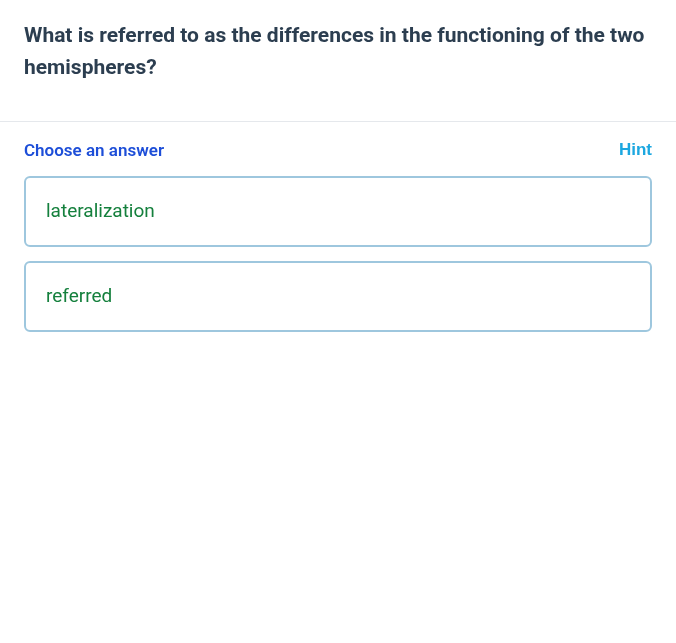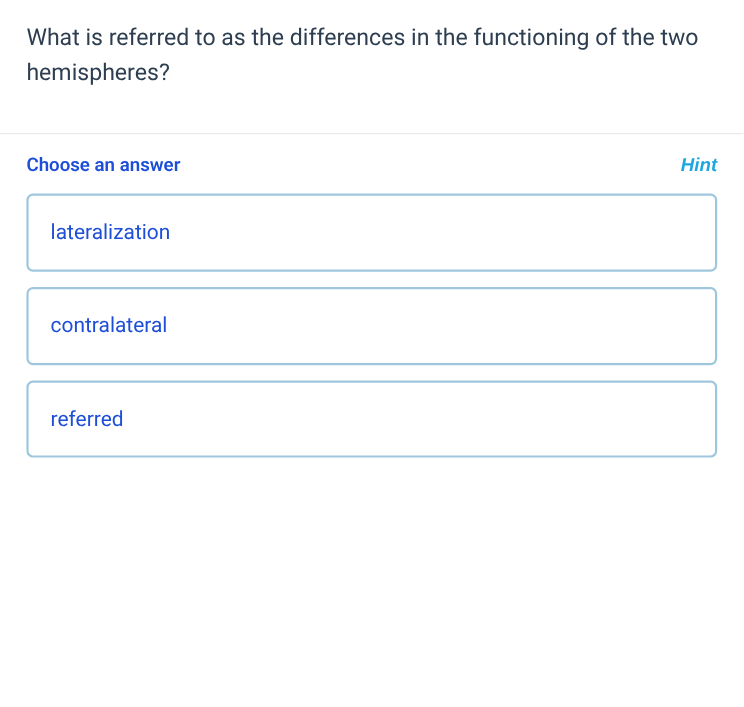--- a/index.html
+++ b/index.html
@@ -13,21 +13,21 @@
       width: 676px;
       color: #2c3e50;
     }
     .question-section {
       padding: 20px 24px 38px 24px;
     }
     .question-text {
       font-size: 21px;
       line-height: 1.5;
       color: #2c3e50;
-      font-weight: 400;
+      font-weight: 700;
     }
     .divider {
       border: none;
       border-top: 1px solid #e5e8ec;
       margin: 0;
     }
     .answer-section {
       padding: 18px 24px 24px 24px;
     }
     .answer-header {
@@ -42,32 +42,31 @@
       color: #1d4ed8;
     }
     .hint-button {
       font-size: 17px;
       font-weight: 700;
       color: #1ca7e0;
       background: none;
       border: none;
       cursor: pointer;
       padding: 0;
-      font-style: italic;
     }
     .answer-option {
       display: block;
       width: 100%;
       padding: 22px 20px;
       margin-bottom: 14px;
       border: 2px solid #9ec7de;
       border-radius: 6px;
       background: #fff;
       font-size: 19px;
-      color: #1d4ed8;
+      color: #15803d;
       text-align: left;
       cursor: pointer;
       font-family: inherit;
       line-height: 1.2;
     }
   </style>
 </head>
 <body>
 
 <div class="question-section">
@@ -75,15 +74,14 @@
 </div>
 
 <hr class="divider">
 
 <div class="answer-section">
   <div class="answer-header">
     <span class="choose-label">Choose an answer</span>
     <button class="hint-button">Hint</button>
   </div>
   <button class="answer-option">lateralization</button>
-  <button class="answer-option">contralateral</button>
   <button class="answer-option">referred</button>
 </div>
 
 </body></html>

